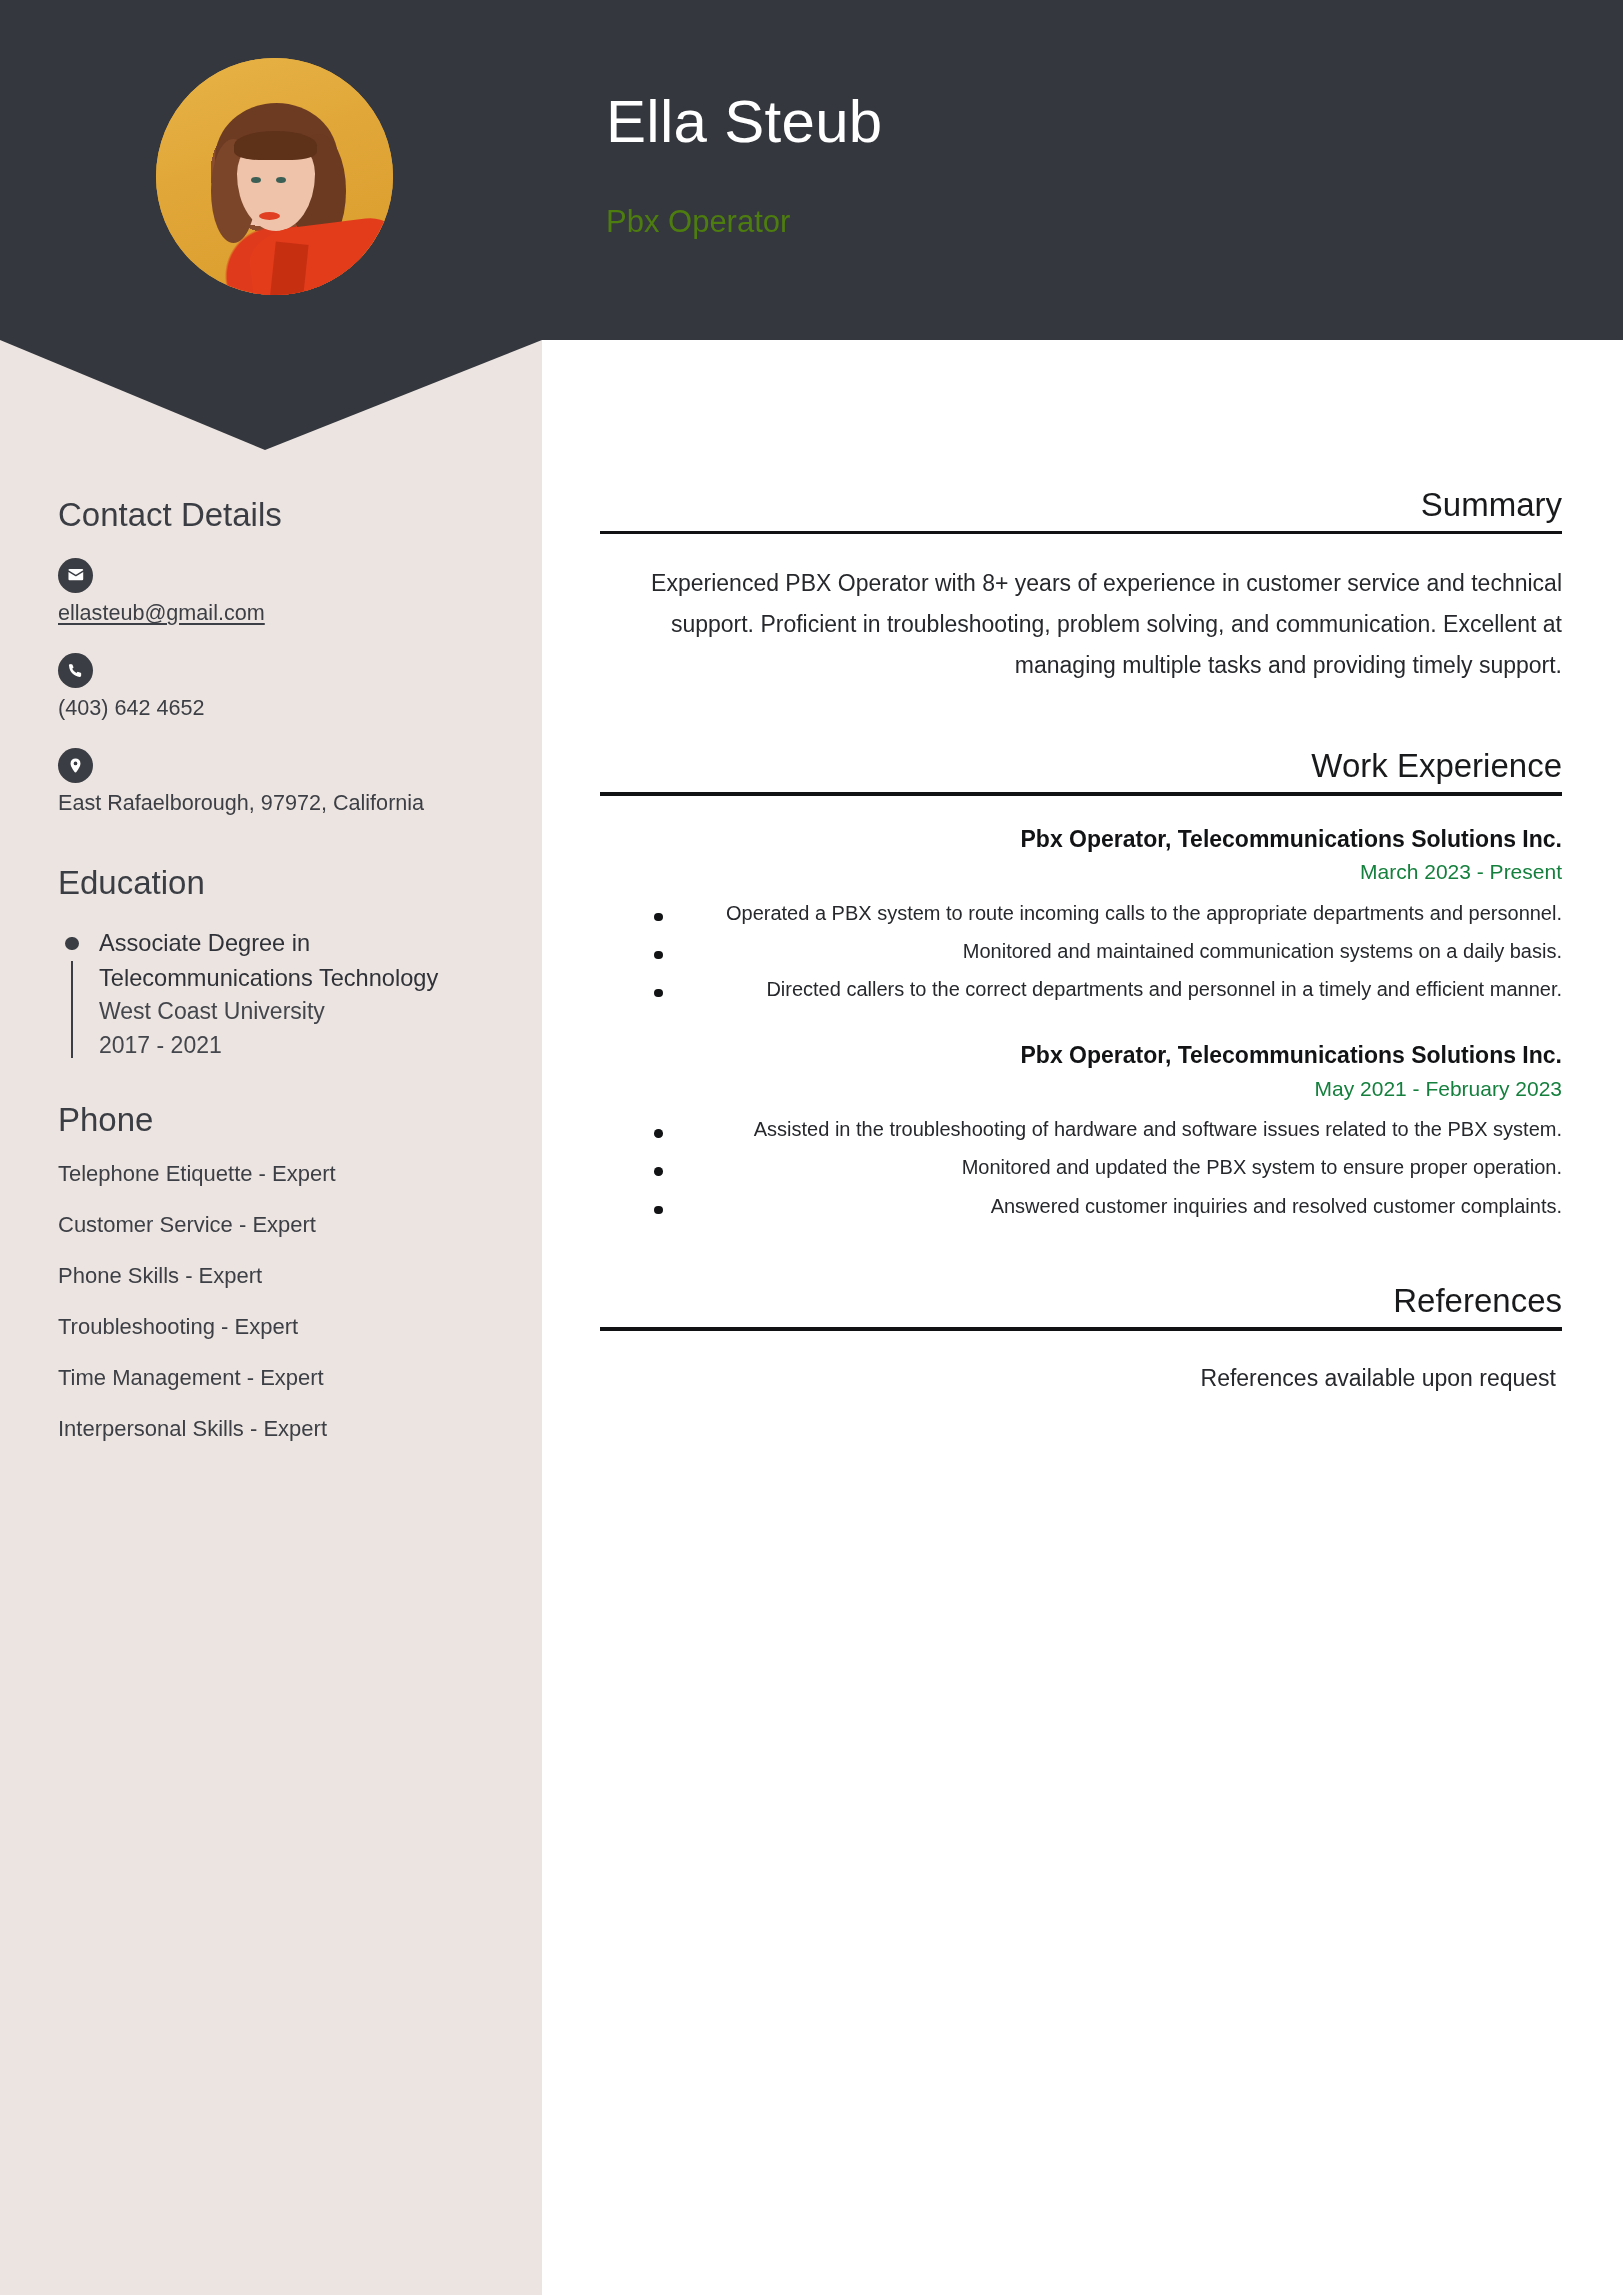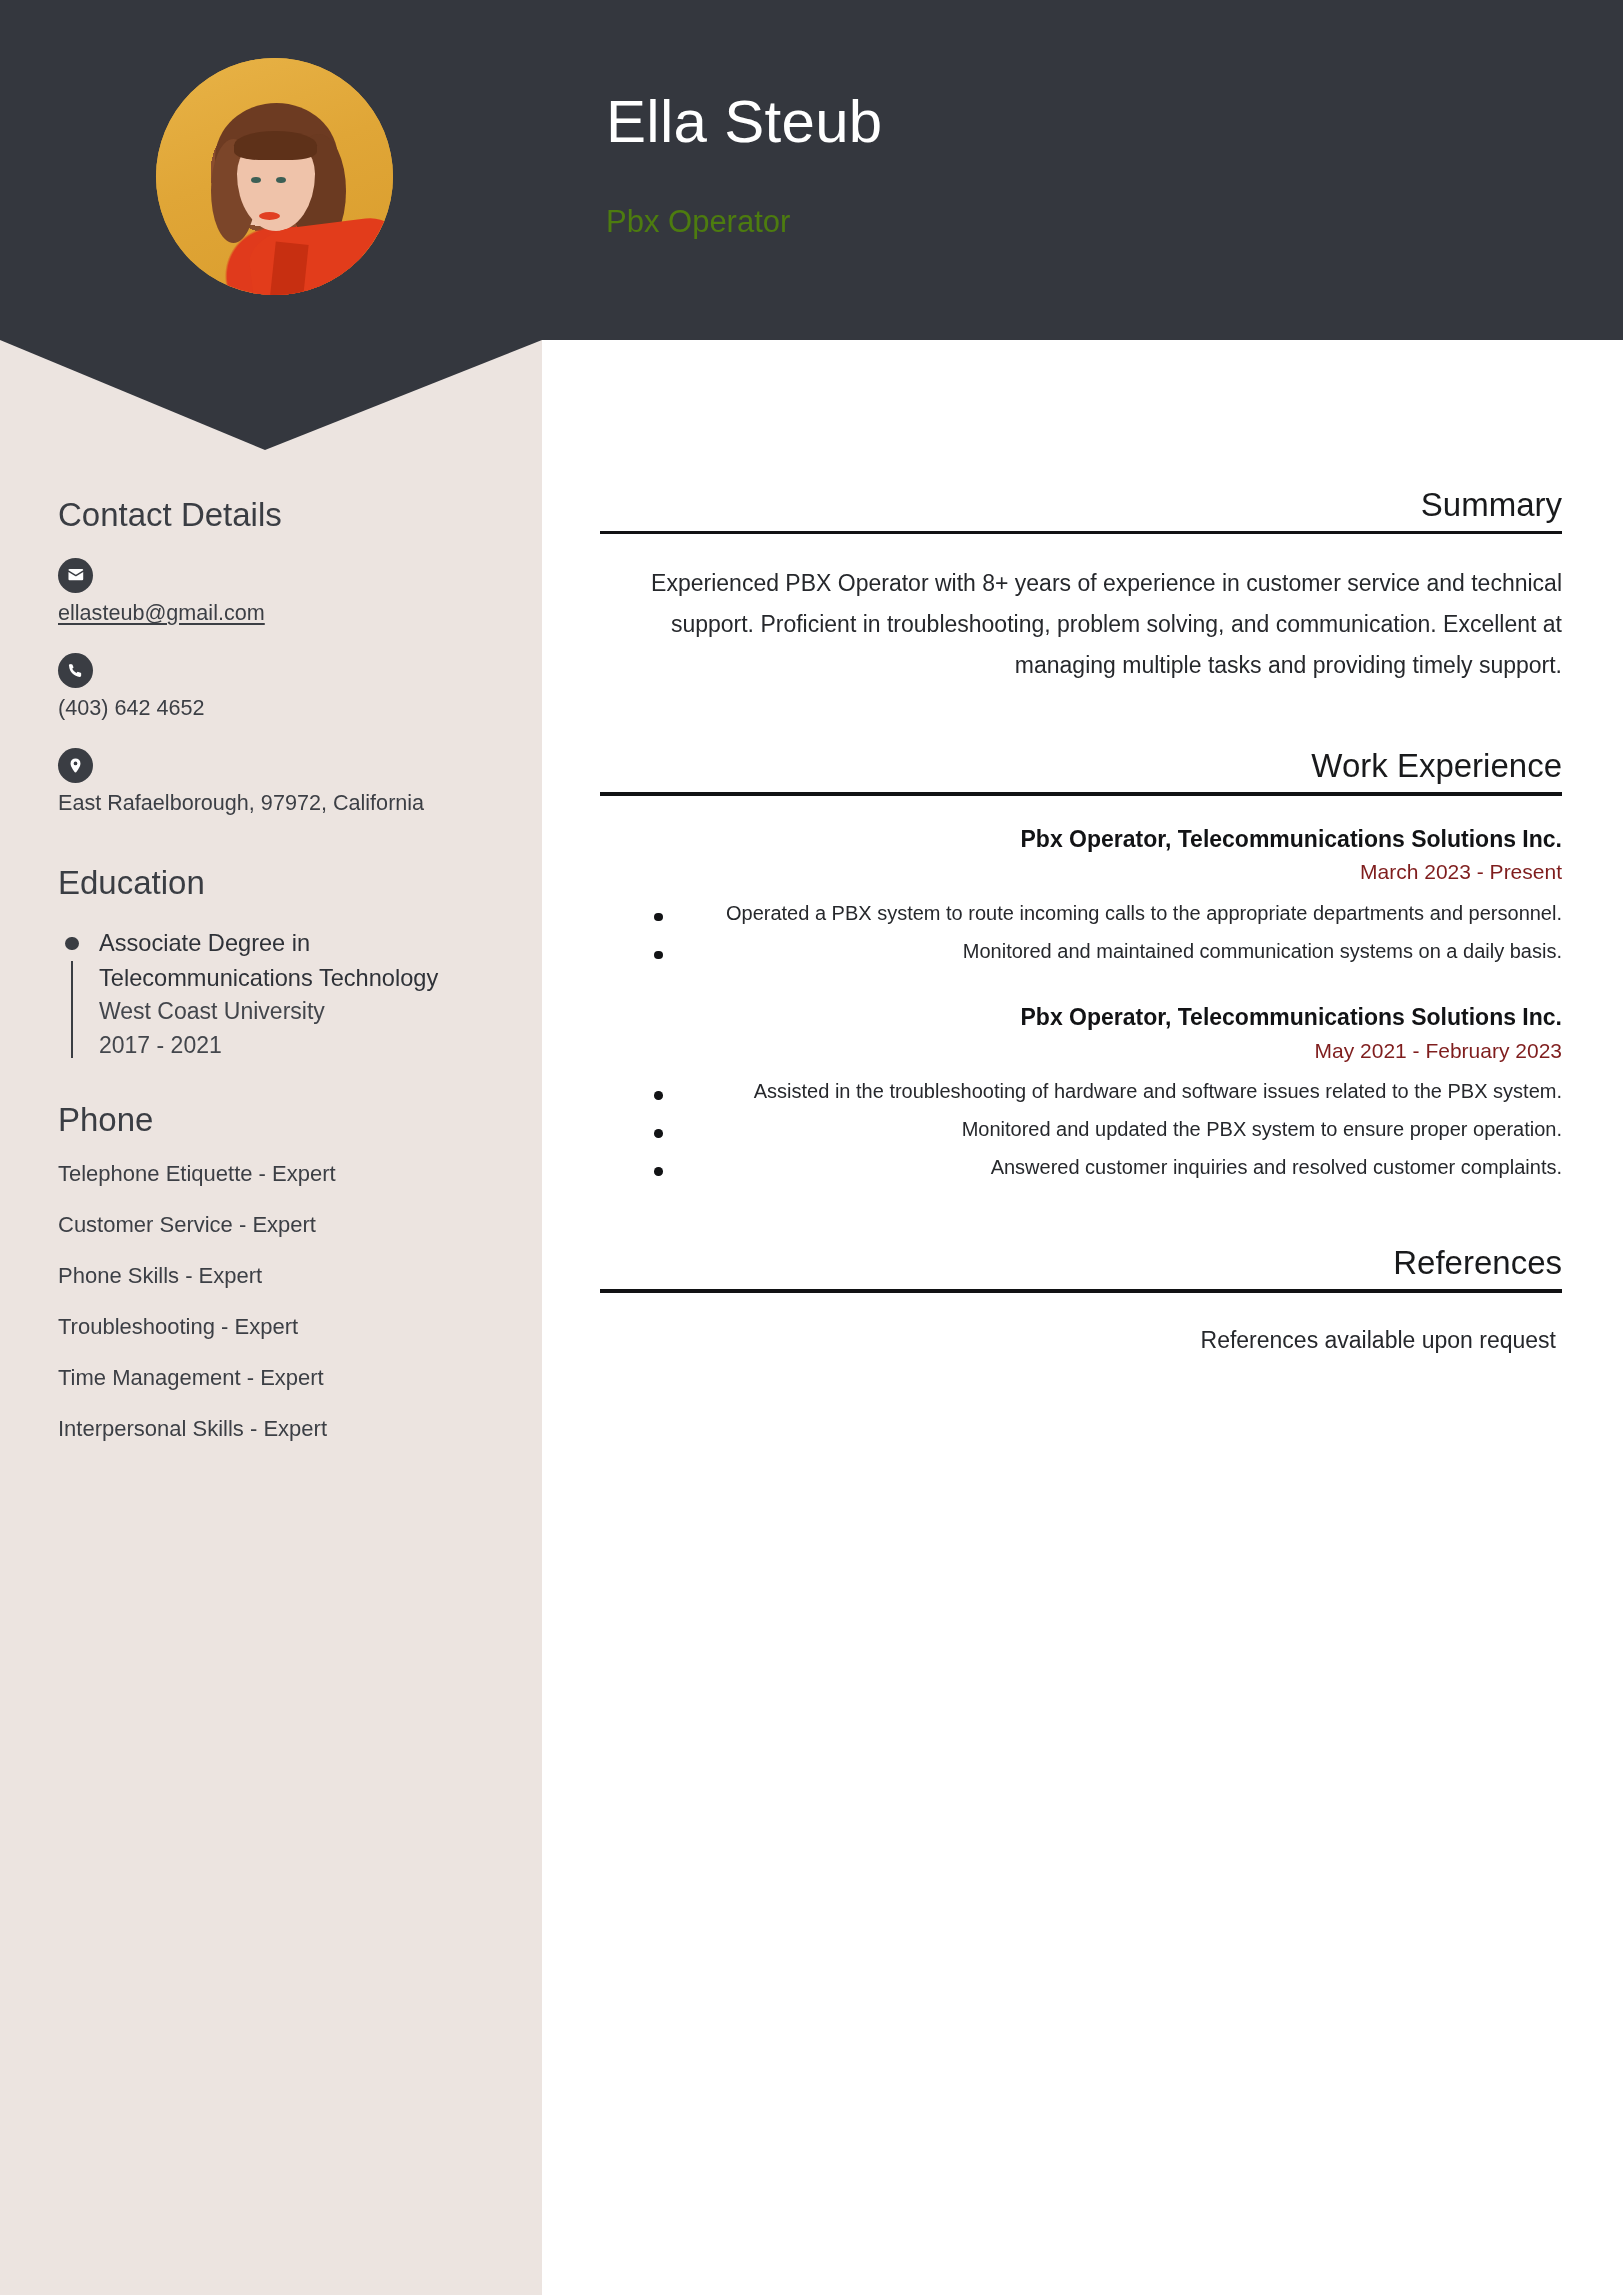--- a/index.html
+++ b/index.html
@@ -299,21 +299,21 @@
   .job { margin-bottom: 34px; }
   .job-header {
     font-size: 23px;
     font-weight: bold;
     color: #121315;
     line-height: 1.3;
     margin: 0;
   }
   .job-dates {
     font-size: 21px;
-    color: #7f1d1d;
+    color: #15803d;
     line-height: 1.45;
     margin: 2.6px 0 7.9px 0;
   }
   .job-bullets {
     list-style: none;
     margin: 0;
     padding: 0;
   }
   .job-bullets li {
     position: relative;
@@ -429,20 +429,21 @@
 
     <h2 class="sec-heading">Work Experience</h2>
     <div class="sec-rule"></div>
 
     <div class="job">
       <p class="job-header">Pbx Operator, Telecommunications Solutions Inc.</p>
       <p class="job-dates">March 2023 - Present</p>
       <ul class="job-bullets">
         <li>Operated a PBX system to route incoming calls to the appropriate departments and personnel.</li>
         <li>Monitored and maintained communication systems on a daily basis.</li>
+        <li>Directed callers to the correct departments and personnel in a timely and efficient manner.</li>
       </ul>
     </div>
 
     <div class="job">
       <p class="job-header">Pbx Operator, Telecommunications Solutions Inc.</p>
       <p class="job-dates">May 2021 - February 2023</p>
       <ul class="job-bullets">
         <li>Assisted in the troubleshooting of hardware and software issues related to the PBX system.</li>
         <li>Monitored and updated the PBX system to ensure proper operation.</li>
         <li>Answered customer inquiries and resolved customer complaints.</li>

